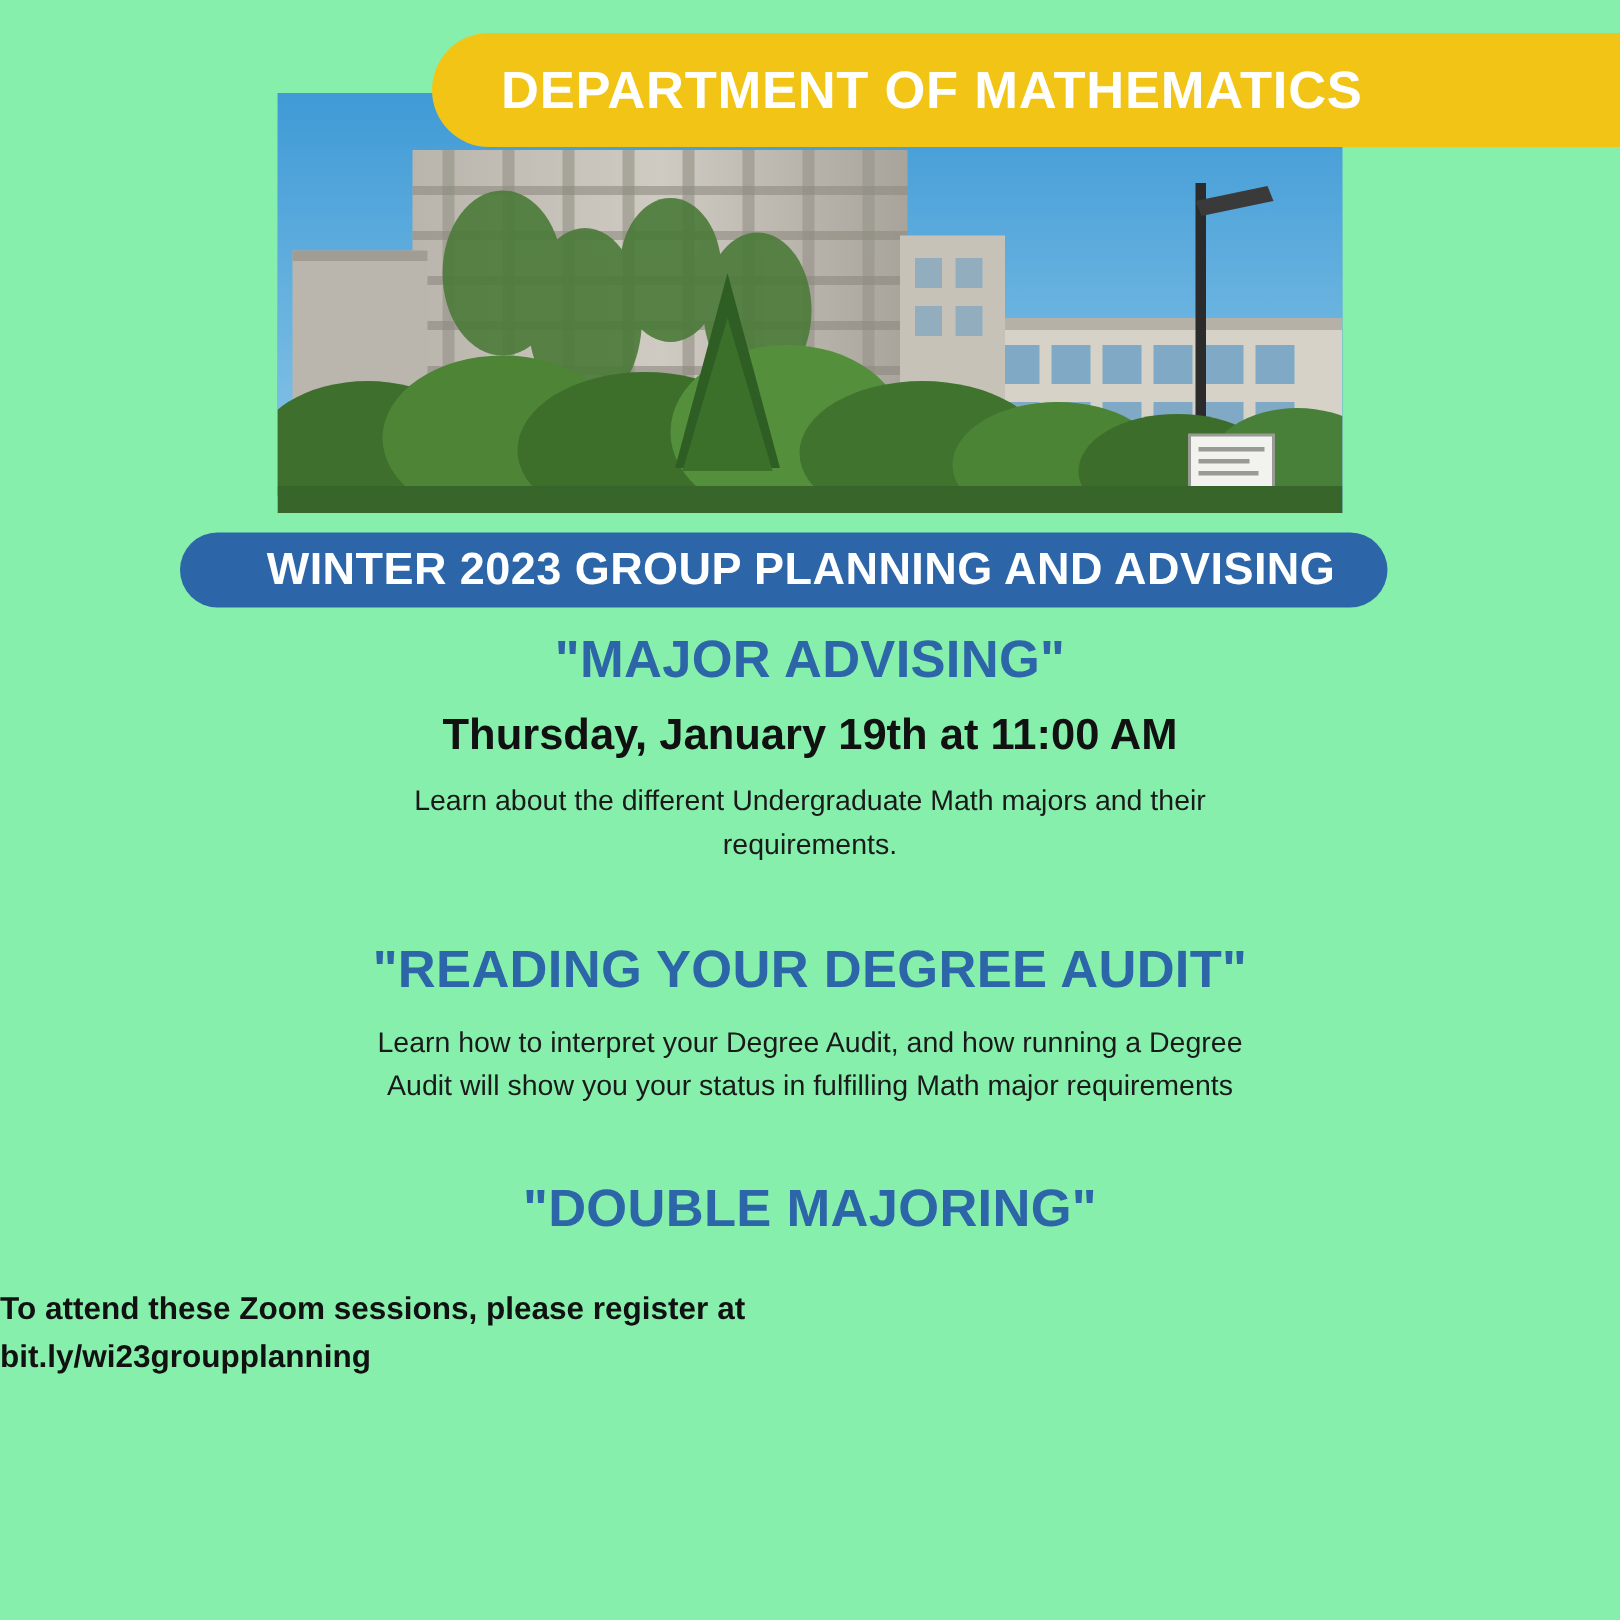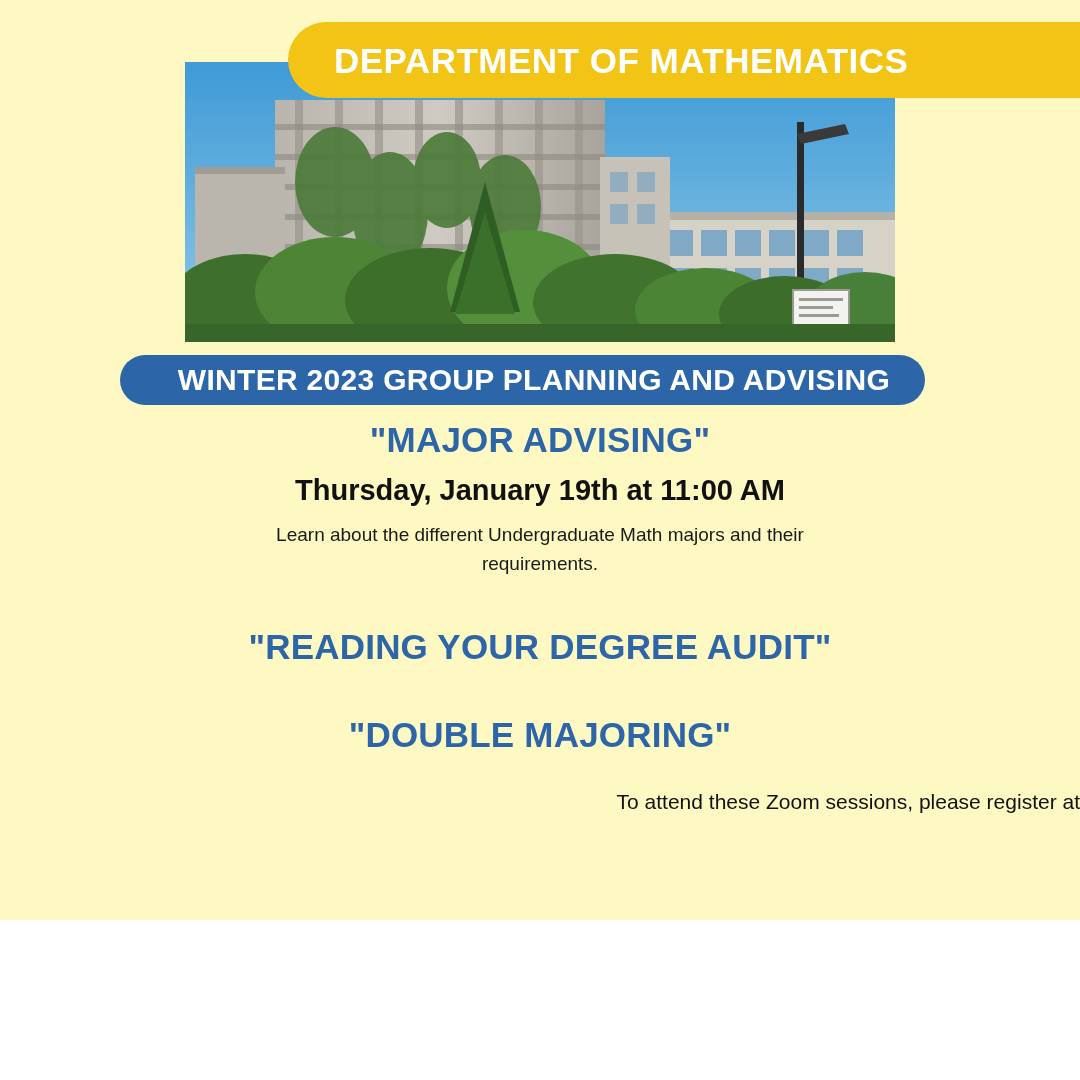--- a/index.html
+++ b/index.html
@@ -11,22 +11,22 @@
     height: 1080px;
     background: #ffffff;
     font-family: "Liberation Sans", sans-serif;
     overflow: hidden;
     position: relative;
   }
 
   .poster {
     position: relative;
     width: 1080px;
-    height: 920px;
-    background: #fef9c3;
+    height: 1080px;
+    background: #86efac;
   }
 
   
   .header-banner {
     position: absolute;
     left: 288px;
     top: 22px;
     width: 820px;
     height: 76px;
     background: #f2c416;
@@ -118,24 +118,24 @@
     max-width: 600px;
   }
   .session.wide .s-desc { max-width: 620px; }
 
   .session-1 { margin-bottom: 46px; }
   .session-2 { margin-bottom: 44px; }
   .session-3 { margin-bottom: 30px; }
 
   
   .footer {
-    text-align: right;
+    text-align: left;
     color: #111111;
     font-size: 21px;
-    font-weight: normal;
+    font-weight: bold;
     line-height: 1.5;
   }
   .footer .line2 { display: block; }
 </style>
 </head>
 <body>
 
 <div class="poster">
 
   <div class="photo">
@@ -249,25 +249,27 @@
   <div class="content">
 
     <div class="session session-1">
       <p class="s-title">"MAJOR ADVISING"</p>
       <p class="s-date">Thursday, January 19th at 11:00 AM</p>
       <p class="s-desc">Learn about the different Undergraduate Math majors and their requirements.</p>
     </div>
 
     <div class="session session-2 wide">
       <p class="s-title">"READING YOUR DEGREE AUDIT"</p>
+      <p class="s-desc">Learn how to interpret your Degree Audit, and how running a Degree Audit will show you your status in fulfilling Math major requirements</p>
     </div>
 
     <div class="session session-3">
       <p class="s-title">"DOUBLE MAJORING"</p>
     </div>
 
     <div class="footer">
       <span>To attend these Zoom sessions, please register at</span>
+      <span class="line2">bit.ly/wi23groupplanning</span>
     </div>
 
   </div>
 
 </div>
 
 </body></html>

